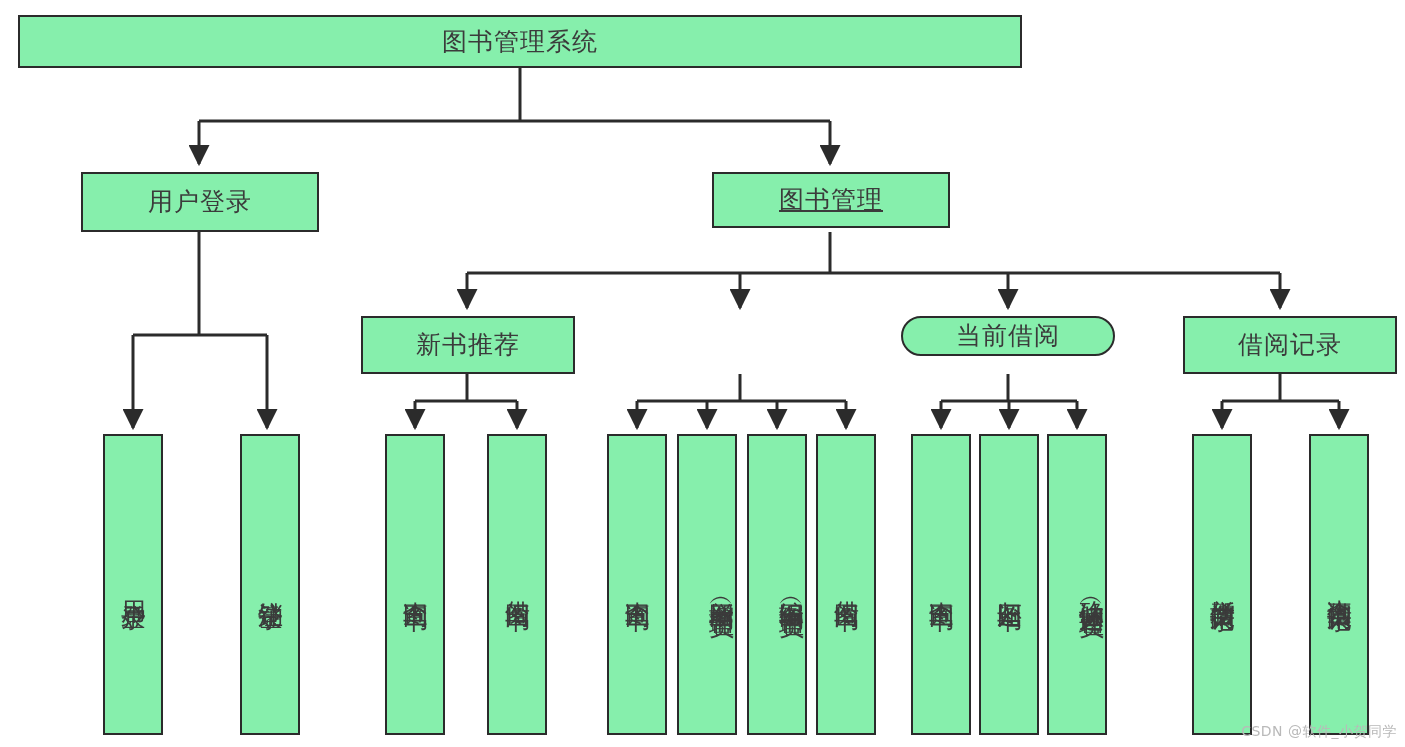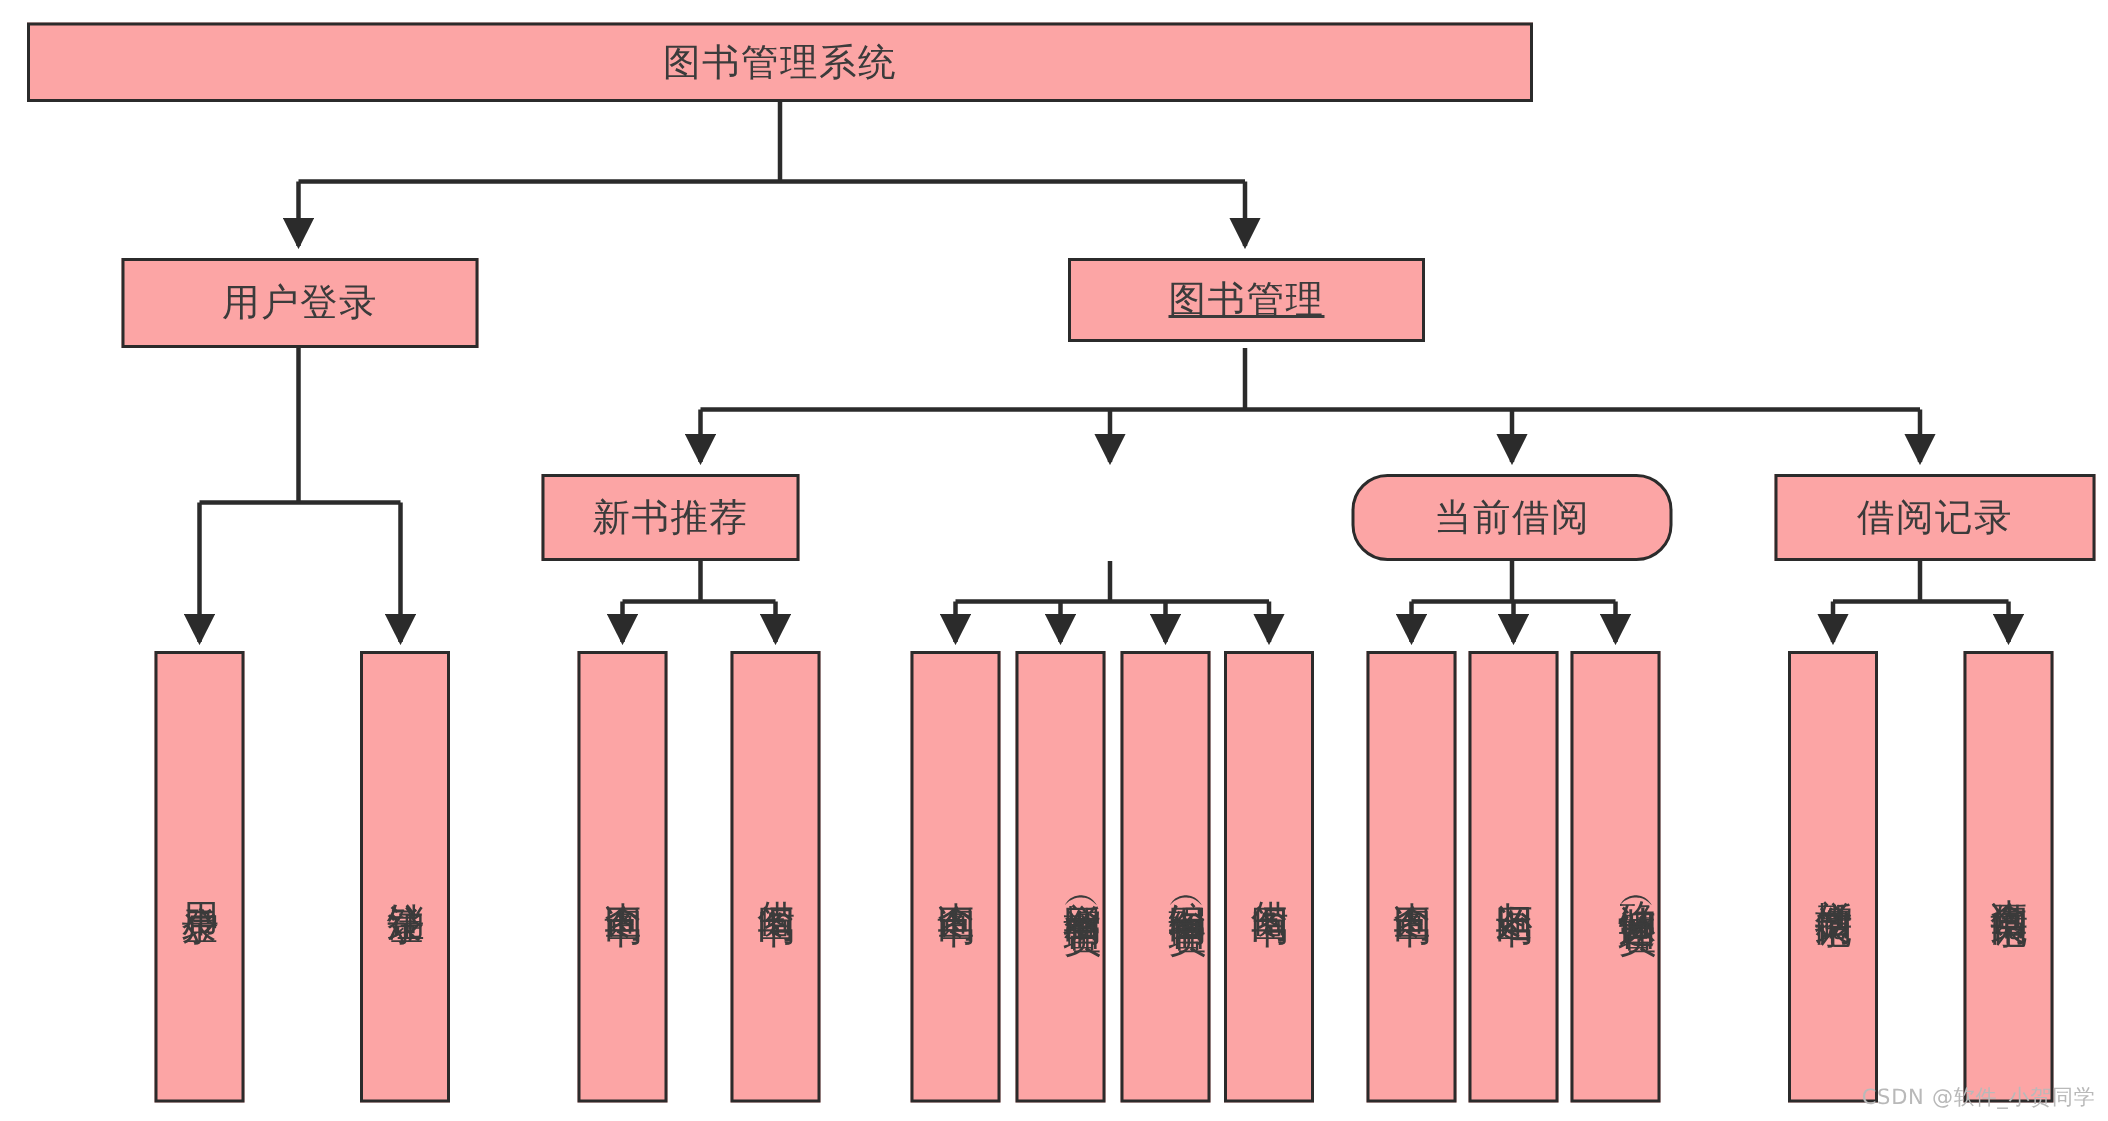--- a/index.html
+++ b/index.html
@@ -20,21 +20,21 @@
   #edges {
     position: absolute;
     left: 0;
     top: 0;
     width: 1405px;
     height: 747px;
   }
   .node {
     position: absolute;
     box-sizing: border-box;
-    background: #fca5a5;
+    background: #86efac;
     border: 2px solid #2b2b2b;
     color: #3b3b3b;
     display: flex;
     align-items: center;
     justify-content: center;
     text-align: center;
     z-index: 2;
   }
   .node-h {
     font-size: 25px;
@@ -127,22 +127,22 @@
       <path d="M 1222 401 L 1222 428" marker-end="url(#arrow)"></path>
       <path d="M 1339 401 L 1339 428" marker-end="url(#arrow)"></path>
     </g>
   </svg>
 
   <div class="node node-root" style="left:18px; top:15px; width:1004px; height:53px;">图书管理系统</div>
 
   <div class="node node-h" style="left:81px; top:172px; width:238px; height:60px;">用户登录</div>
   <div class="node node-h" style="left:712px; top:172px; width:238px; height:56px;text-decoration:underline;">图书管理</div>
 
-  <div class="node node-h" style="left:361px; top:316px; width:172px; height:58px;">新书推荐</div>
-  <div class="node node-h" style="left:901px; top:316px; width:214px; height:58px;border-radius:24px;">当前借阅</div>
+  <div class="node node-h" style="left:361px; top:316px; width:214px; height:58px;">新书推荐</div>
+  <div class="node node-h" style="left:901px; top:316px; width:214px; height:40px;border-radius:24px;">当前借阅</div>
   <div class="node node-h" style="left:1172px; top:316px; width:214px; height:58px;margin-left:11px;">借阅记录</div>
 
   <div class="node node-v mid" style="left:103px; top:434px; width:60px; height:301px;">用户登录</div>
   <div class="node node-v mid" style="left:240px; top:434px; width:60px; height:301px;">注销登录</div>
 
   <div class="node node-v mid" style="left:385px; top:434px; width:60px; height:301px;">查询图书</div>
   <div class="node node-v mid" style="left:487px; top:434px; width:60px; height:301px;">借阅图书</div>
 
   <div class="node node-v mid" style="left:607px; top:434px; width:60px; height:301px;">查询图书</div>
   <div class="node node-v" style="left:677px; top:434px; width:60px; height:301px;">新增图书（管理员）</div>

